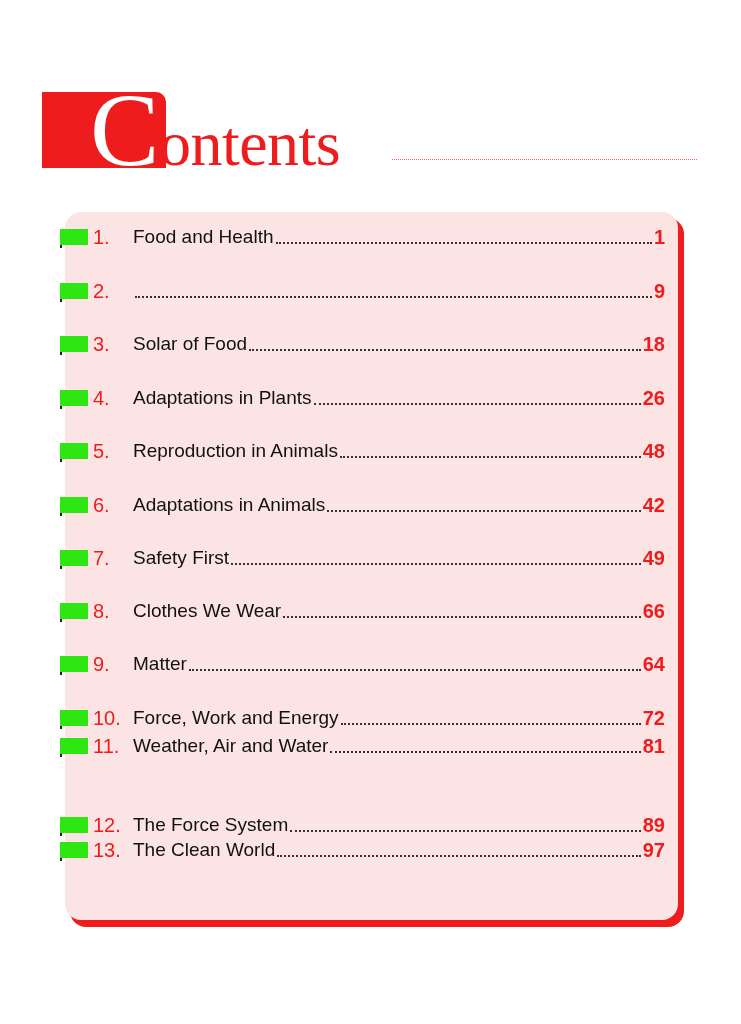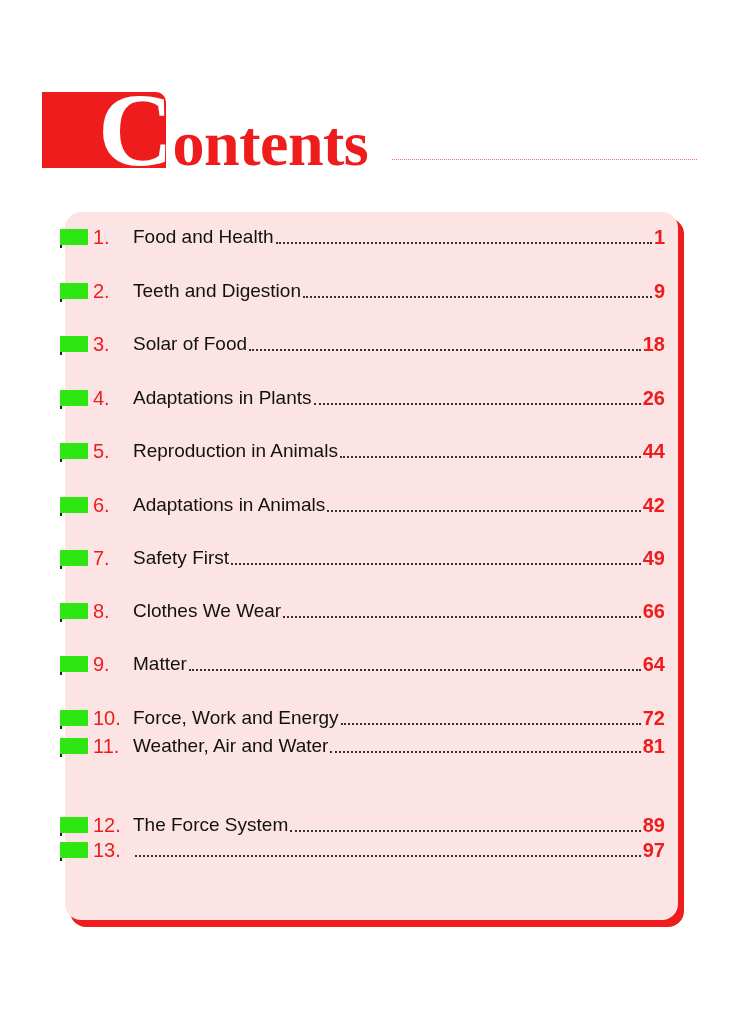--- a/index.html
+++ b/index.html
@@ -7,25 +7,24 @@
     width: 741px; height: 1024px; background: #ffffff;
     position: relative; overflow: hidden;
     font-family: "Liberation Sans", sans-serif;
   }
   .title-wrap { position: absolute; left: 42px; top: 90px; width: 660px; height: 80px; }
   .title-block {
     position: absolute; left: 0; top: 2px; width: 124px; height: 76px;
     background: #ee1c1c; border-radius: 0 10px 0 0;
   }
   .title-text {
-    position: absolute; left: 56px; top: -12px;
+    position: absolute; left: 48px; top: -12px;
     font-family: "Liberation Serif", "DejaVu Serif", serif;
     font-size: 64px; color: #ee1c1c; line-height: 1; white-space: nowrap;
     letter-spacing: -0.5px;
-    font-weight: bold;
   }
   .title-cap {
     font-size: 104px; color: #ffffff; vertical-align: baseline;
     position: relative;
   }
   .title-rest { position: relative; top: 0; }
   .title-rule {
     position: absolute; left: 350px; top: 69px; width: 305px; height: 0;
     border-top: 1px dotted #ee6a6a;
   }
@@ -76,21 +75,20 @@
   <div class="row" style="top:223px">
     <span class="marker"></span>
     <span class="num">1.</span>
     <span class="label">Food and Health</span>
     <span class="leader"></span>
     <span class="page">1</span>
   </div>
   <div class="row" style="top:277px">
     <span class="marker"></span>
     <span class="num">2.</span>
-    <span class="label">Teeth and Digestion</span>
     <span class="leader"></span>
     <span class="page">9</span>
   </div>
   <div class="row" style="top:330px">
     <span class="marker"></span>
     <span class="num">3.</span>
     <span class="label">Solar of Food</span>
     <span class="leader"></span>
     <span class="page">18</span>
   </div>
@@ -99,21 +97,21 @@
     <span class="num">4.</span>
     <span class="label">Adaptations in Plants</span>
     <span class="leader"></span>
     <span class="page">26</span>
   </div>
   <div class="row" style="top:437px">
     <span class="marker"></span>
     <span class="num">5.</span>
     <span class="label">Reproduction in Animals</span>
     <span class="leader"></span>
-    <span class="page">44</span>
+    <span class="page">48</span>
   </div>
   <div class="row" style="top:491px">
     <span class="marker"></span>
     <span class="num">6.</span>
     <span class="label">Adaptations in Animals</span>
     <span class="leader"></span>
     <span class="page">42</span>
   </div>
   <div class="row" style="top:544px">
     <span class="marker"></span>
@@ -153,16 +151,17 @@
   <div class="row" style="top:811px">
     <span class="marker"></span>
     <span class="num">12.</span>
     <span class="label">The Force System</span>
     <span class="leader"></span>
     <span class="page">89</span>
   </div>
   <div class="row" style="top:836px">
     <span class="marker"></span>
     <span class="num">13.</span>
+    <span class="label">The Clean World</span>
     <span class="leader"></span>
     <span class="page">97</span>
   </div>
 </div>
 
 </body></html>

